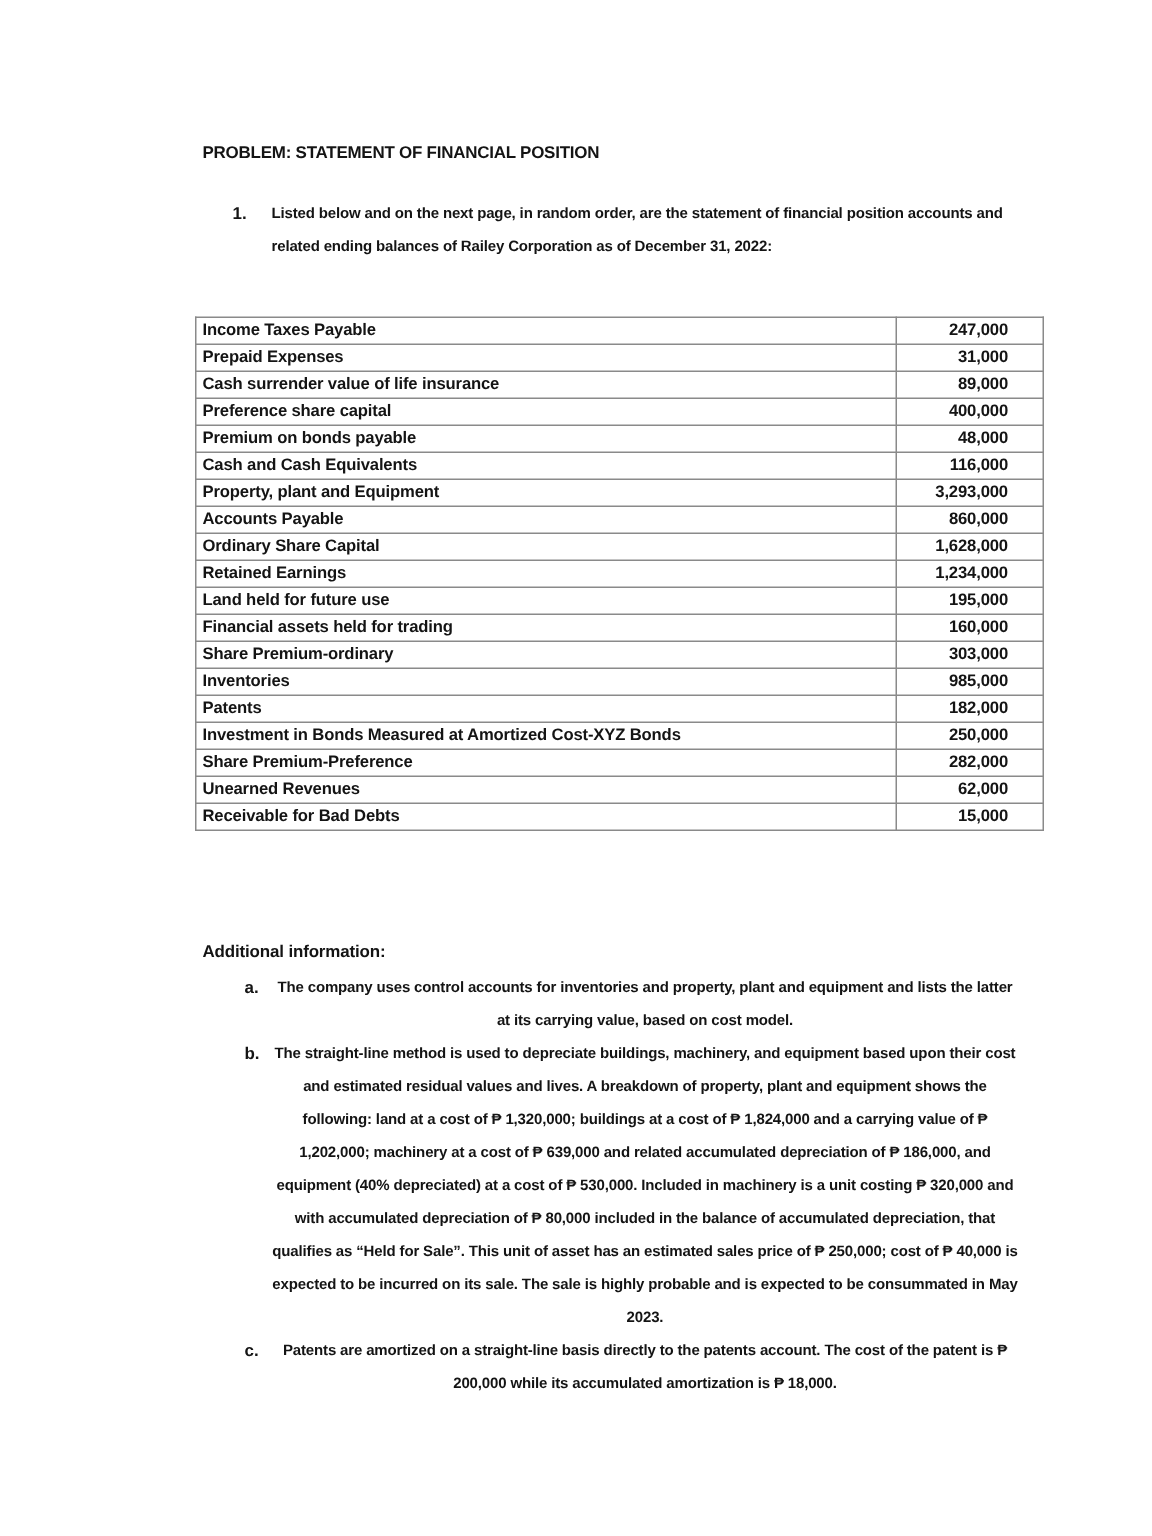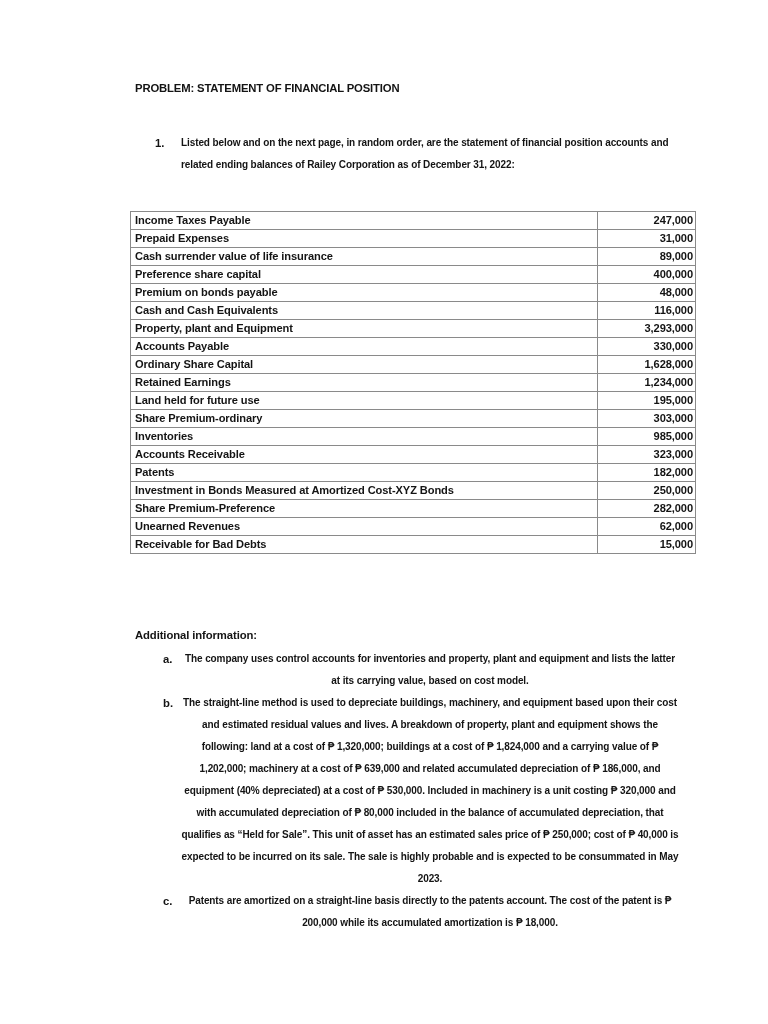--- a/index.html
+++ b/index.html
@@ -20,21 +20,21 @@
     left: 0; top: 0;
     width: 768px;
     height: 1024px;
     background: #ffffff;
   }
 
   
   .doc-title {
     position: absolute;
     left: 135px;
-    top: 82px;
+    top: 96px;
     font-size: 11.3px;
     font-weight: bold;
     letter-spacing: -0.15px;
     white-space: nowrap;
   }
 
   
   .intro-item {
     position: absolute;
     left: 155px;
@@ -78,21 +78,21 @@
     vertical-align: middle;
     box-sizing: border-box;
     margin-left: 28px;
   }
   .accounts-table td.acct-name {
     text-align: left;
   }
   .accounts-table td.acct-value {
     text-align: right;
     width: 98px;
-    padding-right: 2px;
+    padding-right: 23px;
   }
 
   
   .addl-heading {
     position: absolute;
     left: 135px;
     top: 629px;
     font-size: 11.3px;
     font-weight: bold;
     letter-spacing: -0.1px;
@@ -161,45 +161,45 @@
         <tr>
           <td class="acct-name">Cash and Cash Equivalents</td>
           <td class="acct-value">116,000</td>
         </tr>
         <tr>
           <td class="acct-name">Property, plant and Equipment</td>
           <td class="acct-value">3,293,000</td>
         </tr>
         <tr>
           <td class="acct-name">Accounts Payable</td>
-          <td class="acct-value">330,000</td>
+          <td class="acct-value">860,000</td>
         </tr>
         <tr>
           <td class="acct-name">Ordinary Share Capital</td>
           <td class="acct-value">1,628,000</td>
         </tr>
         <tr>
           <td class="acct-name">Retained Earnings</td>
           <td class="acct-value">1,234,000</td>
         </tr>
         <tr>
           <td class="acct-name">Land held for future use</td>
           <td class="acct-value">195,000</td>
         </tr>
         <tr>
+          <td class="acct-name">Financial assets held for trading</td>
+          <td class="acct-value">160,000</td>
+        </tr>
+        <tr>
           <td class="acct-name">Share Premium-ordinary</td>
           <td class="acct-value">303,000</td>
         </tr>
         <tr>
           <td class="acct-name">Inventories</td>
           <td class="acct-value">985,000</td>
-        </tr>
-        <tr>
-          <td class="acct-name">Accounts Receivable</td>
-          <td class="acct-value">323,000</td>
         </tr>
         <tr>
           <td class="acct-name">Patents</td>
           <td class="acct-value">182,000</td>
         </tr>
         <tr>
           <td class="acct-name">Investment in Bonds Measured at Amortized Cost-XYZ Bonds</td>
           <td class="acct-value">250,000</td>
         </tr>
         <tr>

